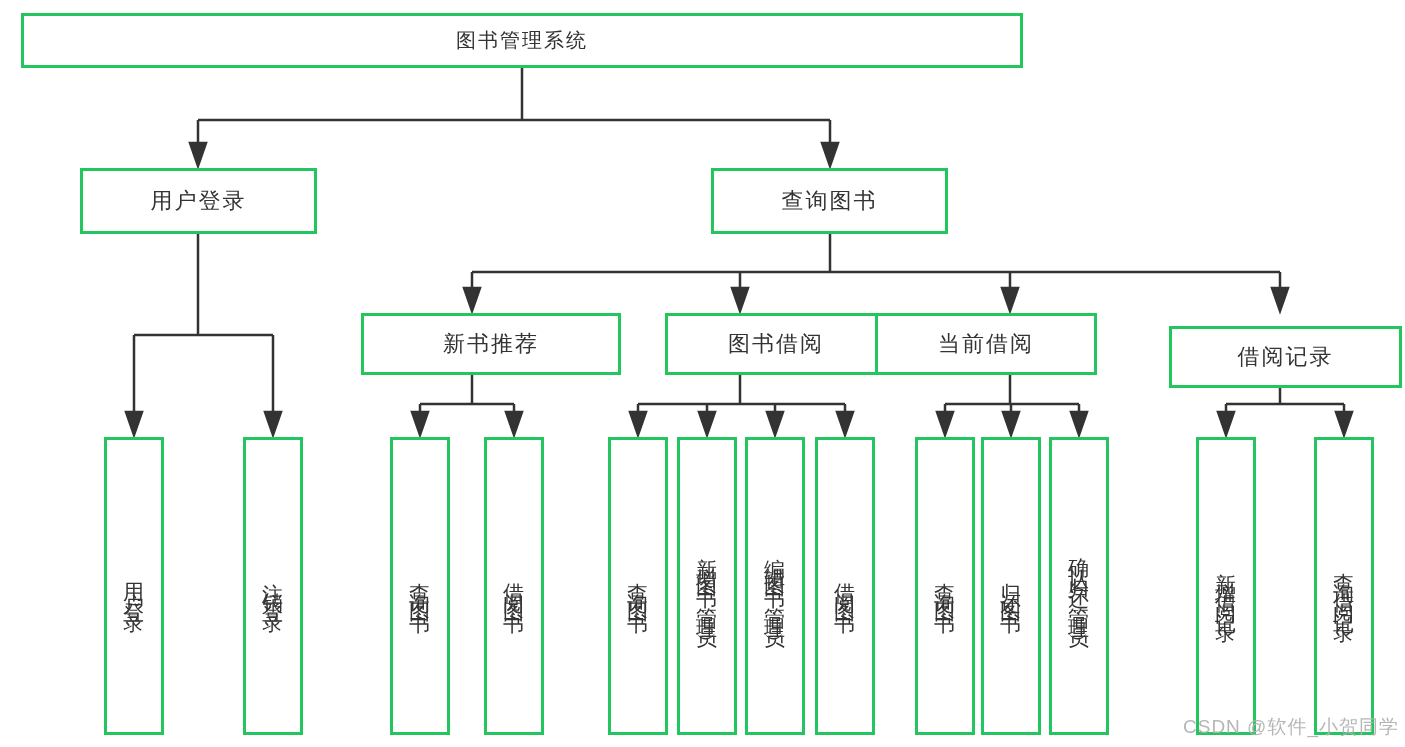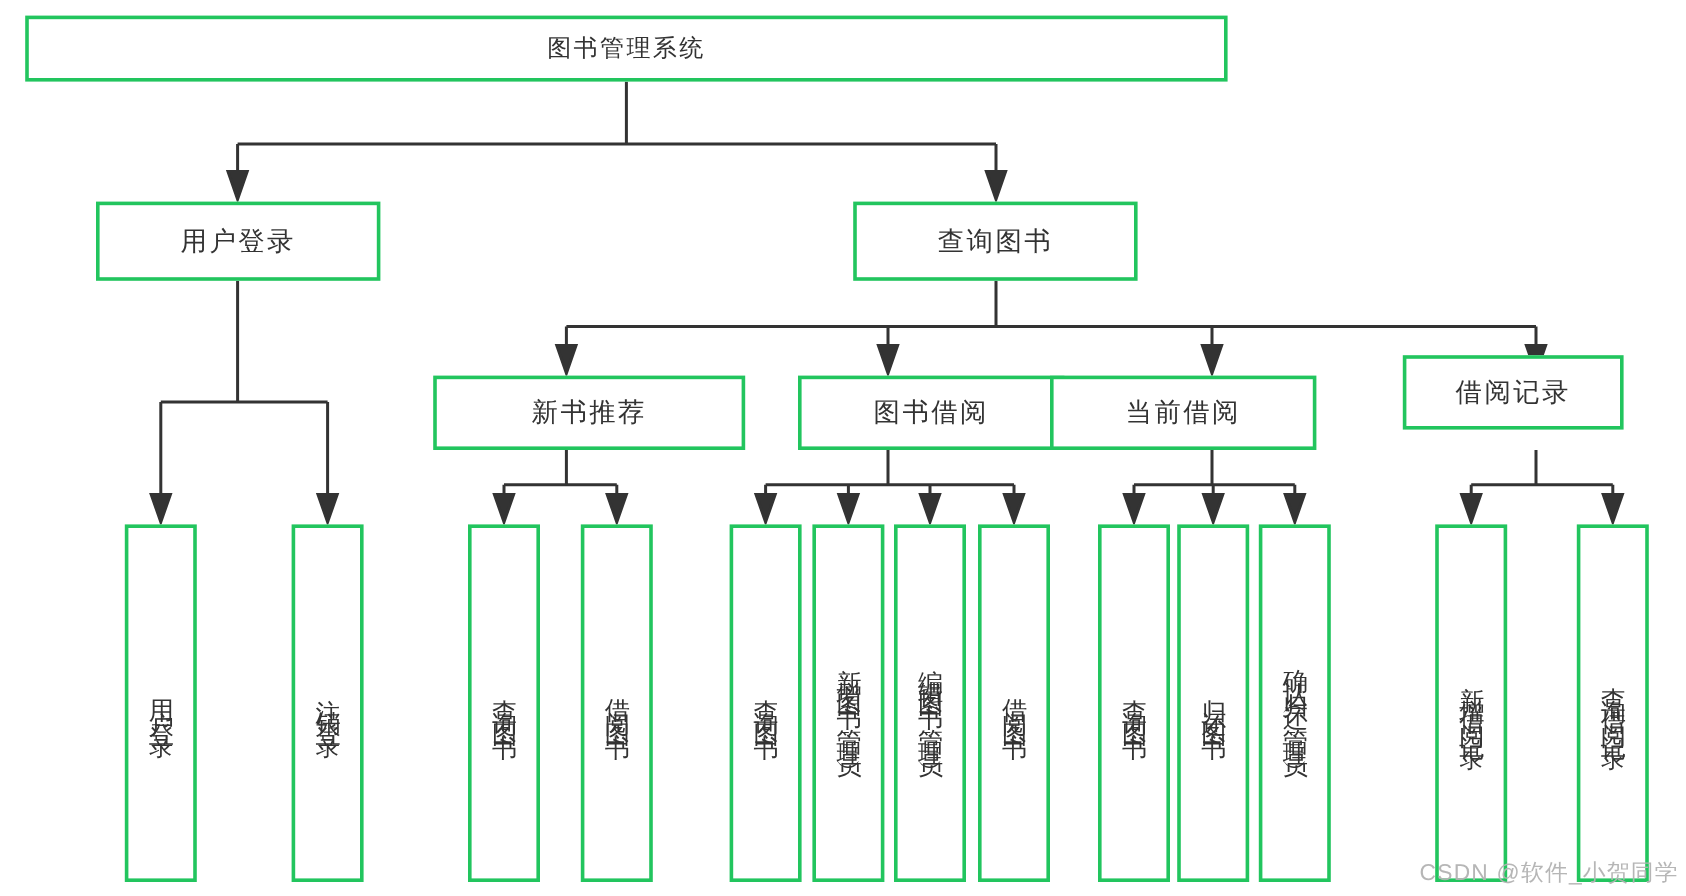--- a/index.html
+++ b/index.html
@@ -86,21 +86,21 @@
 
   <div class="box" style="left:361px;top:313px;width:260px;height:62px;">
     <span class="h">新书推荐</span>
   </div>
   <div class="box" style="left:629px;top:313px;width:222px;height:62px;margin-left:36px;">
     <span class="h">图书借阅</span>
   </div>
   <div class="box" style="left:875px;top:313px;width:222px;height:62px;">
     <span class="h">当前借阅</span>
   </div>
-  <div class="box" style="left:1169px;top:296px;width:184px;height:62px;">
+  <div class="box" style="left:1169px;top:326px;width:233px;height:62px;">
     <span class="h">借阅记录</span>
   </div>
 
   <div class="box" style="left:104px;top:437px;width:60px;height:298px;">
     <span class="v">用户登录</span>
   </div>
   <div class="box" style="left:243px;top:437px;width:60px;height:298px;">
     <span class="v">注销登录</span>
   </div>
 

